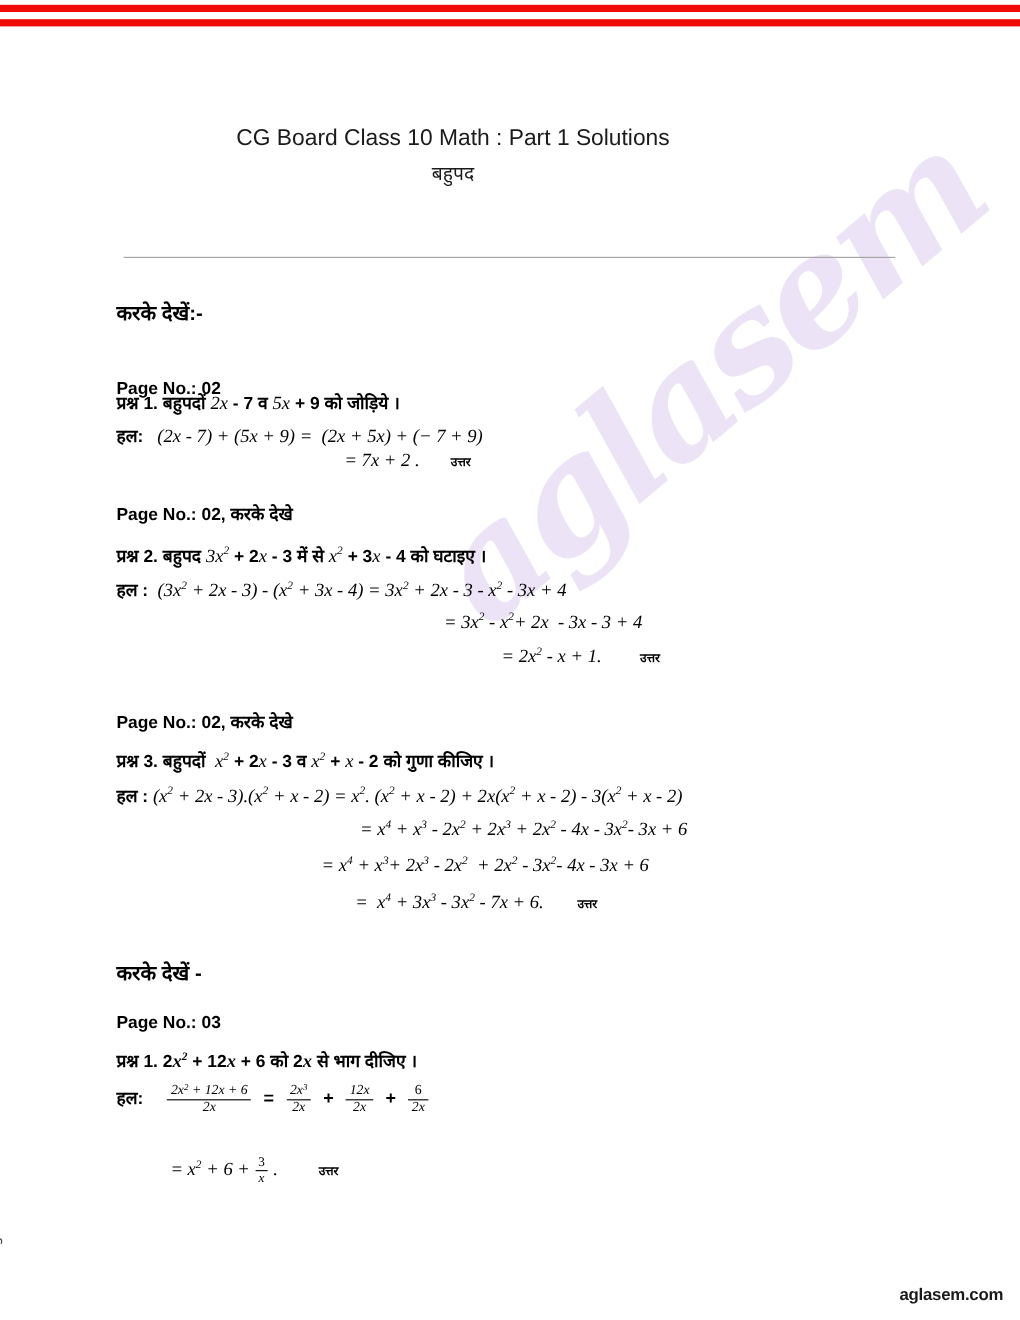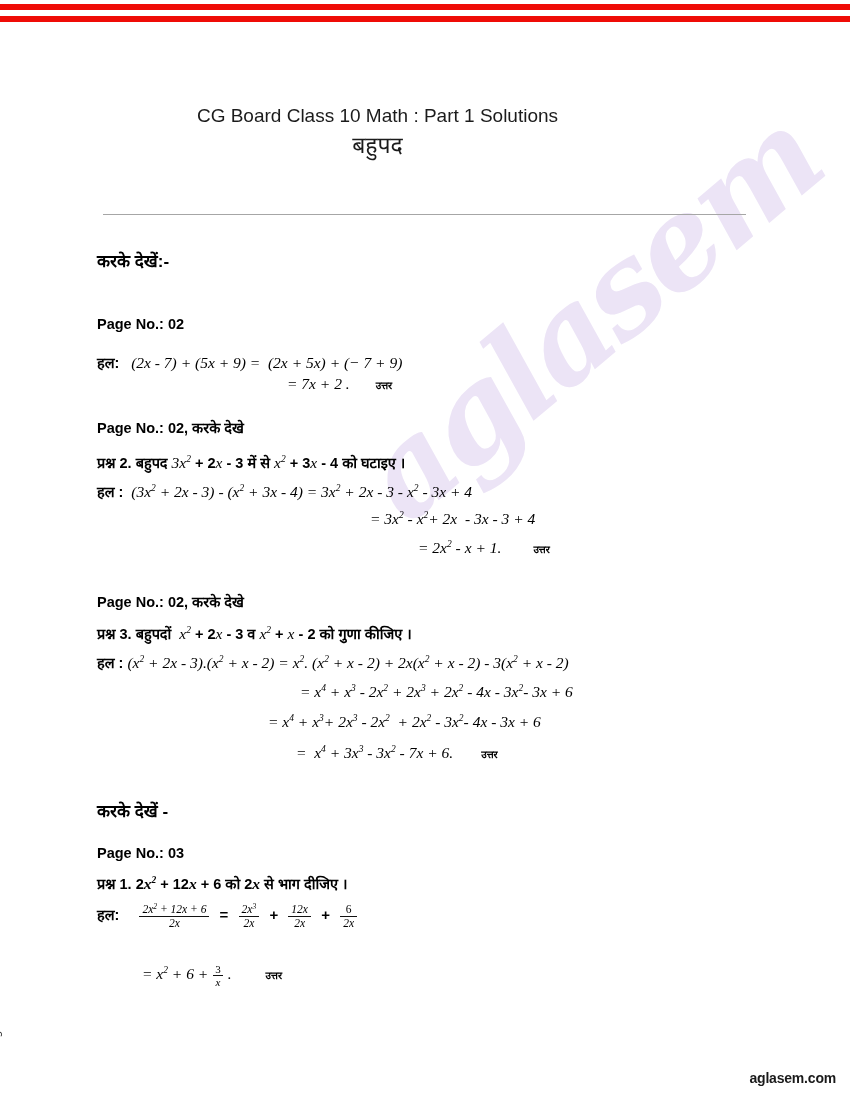--- a/index.html
+++ b/index.html
@@ -69,23 +69,22 @@
     top: 100px;
     width: 755px;
     text-align: center;
   }
   .title-line {
     font-size: 19px;
     line-height: 31px;
     color: #1b1b1b;
   }
   .title-line.hindi {
-    font-size: 23px;
+    font-size: 16px;
     line-height: 30px;
-    font-family: Liberation Serif, serif;
   }
 
   #title-divider {
     position: absolute;
     left: 103px;
     top: 214px;
     width: 643px;
     height: 0;
     border-top: 1px solid #a6a6a6;
   }
@@ -232,20 +231,27 @@
   <div id="title-block">
     <div class="title-line">CG Board Class 10 Math : Part 1 Solutions</div>
     <div class="title-line hindi">बहुपद</div>
   </div>
   <div id="title-divider" style="border-top-color: rgb(166, 166, 166);"></div>
 
   <div class="section-head" style="left:97px; top:249px;">करके देखें:-</div>
 
   <div class="page-label" style="left:97px; top:300px;margin-top:16px;">Page No.: 02</div>
 
+  <div class="qline" style="left:97px; top:325px;">
+    <span>प्रश्न 1. बहुपदों</span>
+    <span class="mb" style="font-weight:normal;">2<i>x</i></span><span> - <b>7</b></span>
+    <span>व</span>
+    <span class="mb" style="font-weight:normal;"> 5<i>x</i></span><span> <b>+ 9</b></span>
+    <span>को जोड़िये ।</span>
+  </div>
 
   <div class="solline" style="left:97px; top:352px;">
     <span class="lbl">हल:</span>
     <span class="m">&nbsp; (2x - 7) + (5x + 9) =&nbsp; (2x + 5x) + (− 7 + 9)</span>
   </div>
 
   <div class="solline" style="left:287px; top:375px;">
     <span class="m">= 7x + 2 .</span>
     <span class="ans" style="margin-left:22px;">उत्तर</span>
   </div>

